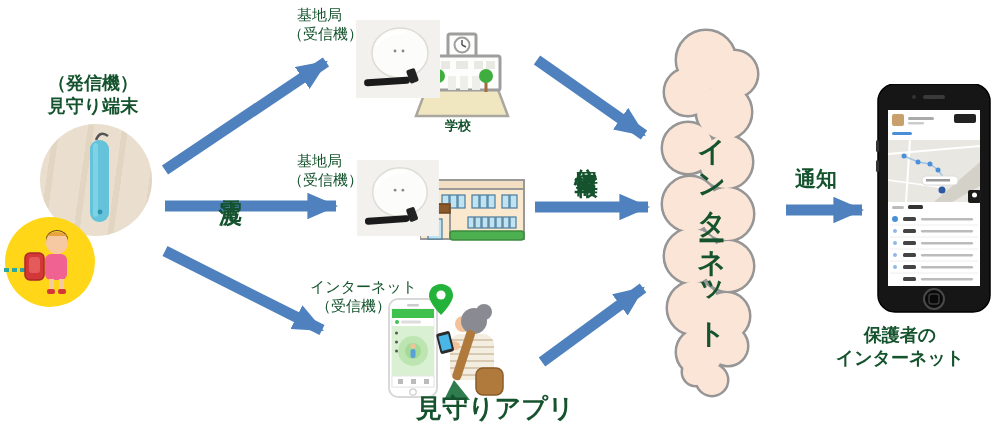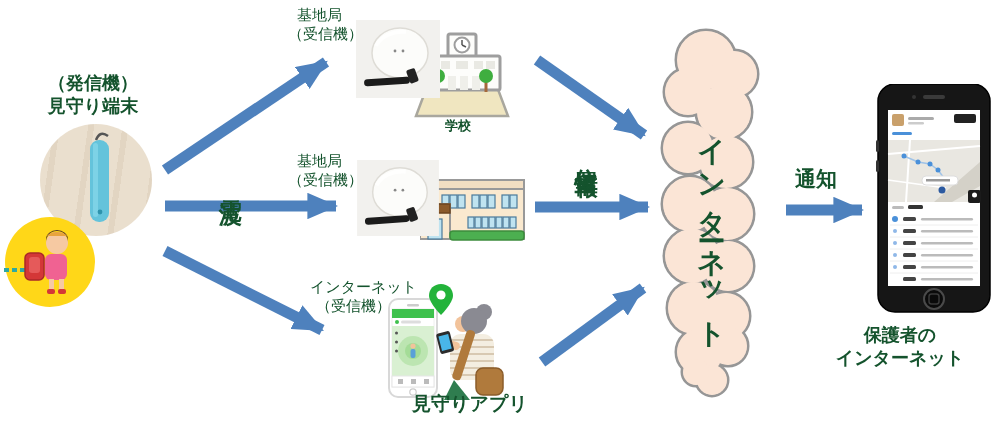--- a/index.html
+++ b/index.html
@@ -246,21 +246,21 @@
       <rect x="2" y="38" width="22" height="8" rx="4" fill="#F2C39B" transform="rotate(16 13 42)"></rect>
       <g transform="rotate(-14 9 40)">
         <rect x="2" y="30" width="14" height="21" rx="2.5" fill="#2B2B2B"></rect>
         <rect x="4" y="33" width="10" height="15" fill="#49B6E8"></rect>
       </g>
       <rect x="30" y="28" width="9" height="52" rx="4" fill="#B07A3C" transform="rotate(18 34 32)"></rect>
       <rect x="40" y="66" width="27" height="27" rx="7" fill="#B07A3C" stroke="#8A5C2A" stroke-width="1.5"></rect>
     </svg>
   </div>
 
-  <div class="lbl bold ctr over" style="left:400px;top:392px;width:140px;font-size:19px;">見守りアプリ</div>
+  <div class="lbl bold ctr over" style="left:416px;top:392px;width:140px;font-size:26px;">見守りアプリ</div>
 
   <div class="lbl vert over" style="left:572px;top:150px;font-size:23px;">位置情報</div>
 
   <div class="abs" style="left:648px;top:22px;z-index:2;">
     <svg width="130" height="385" viewBox="0 0 130 385">
       <g fill="#FBE5D6" stroke="#969696" stroke-width="3">
         <circle cx="58" cy="38" r="30"></circle>
           <circle cx="86" cy="52" r="24"></circle>
         <circle cx="40" cy="70" r="24"></circle>
           <circle cx="76" cy="90" r="28"></circle>

